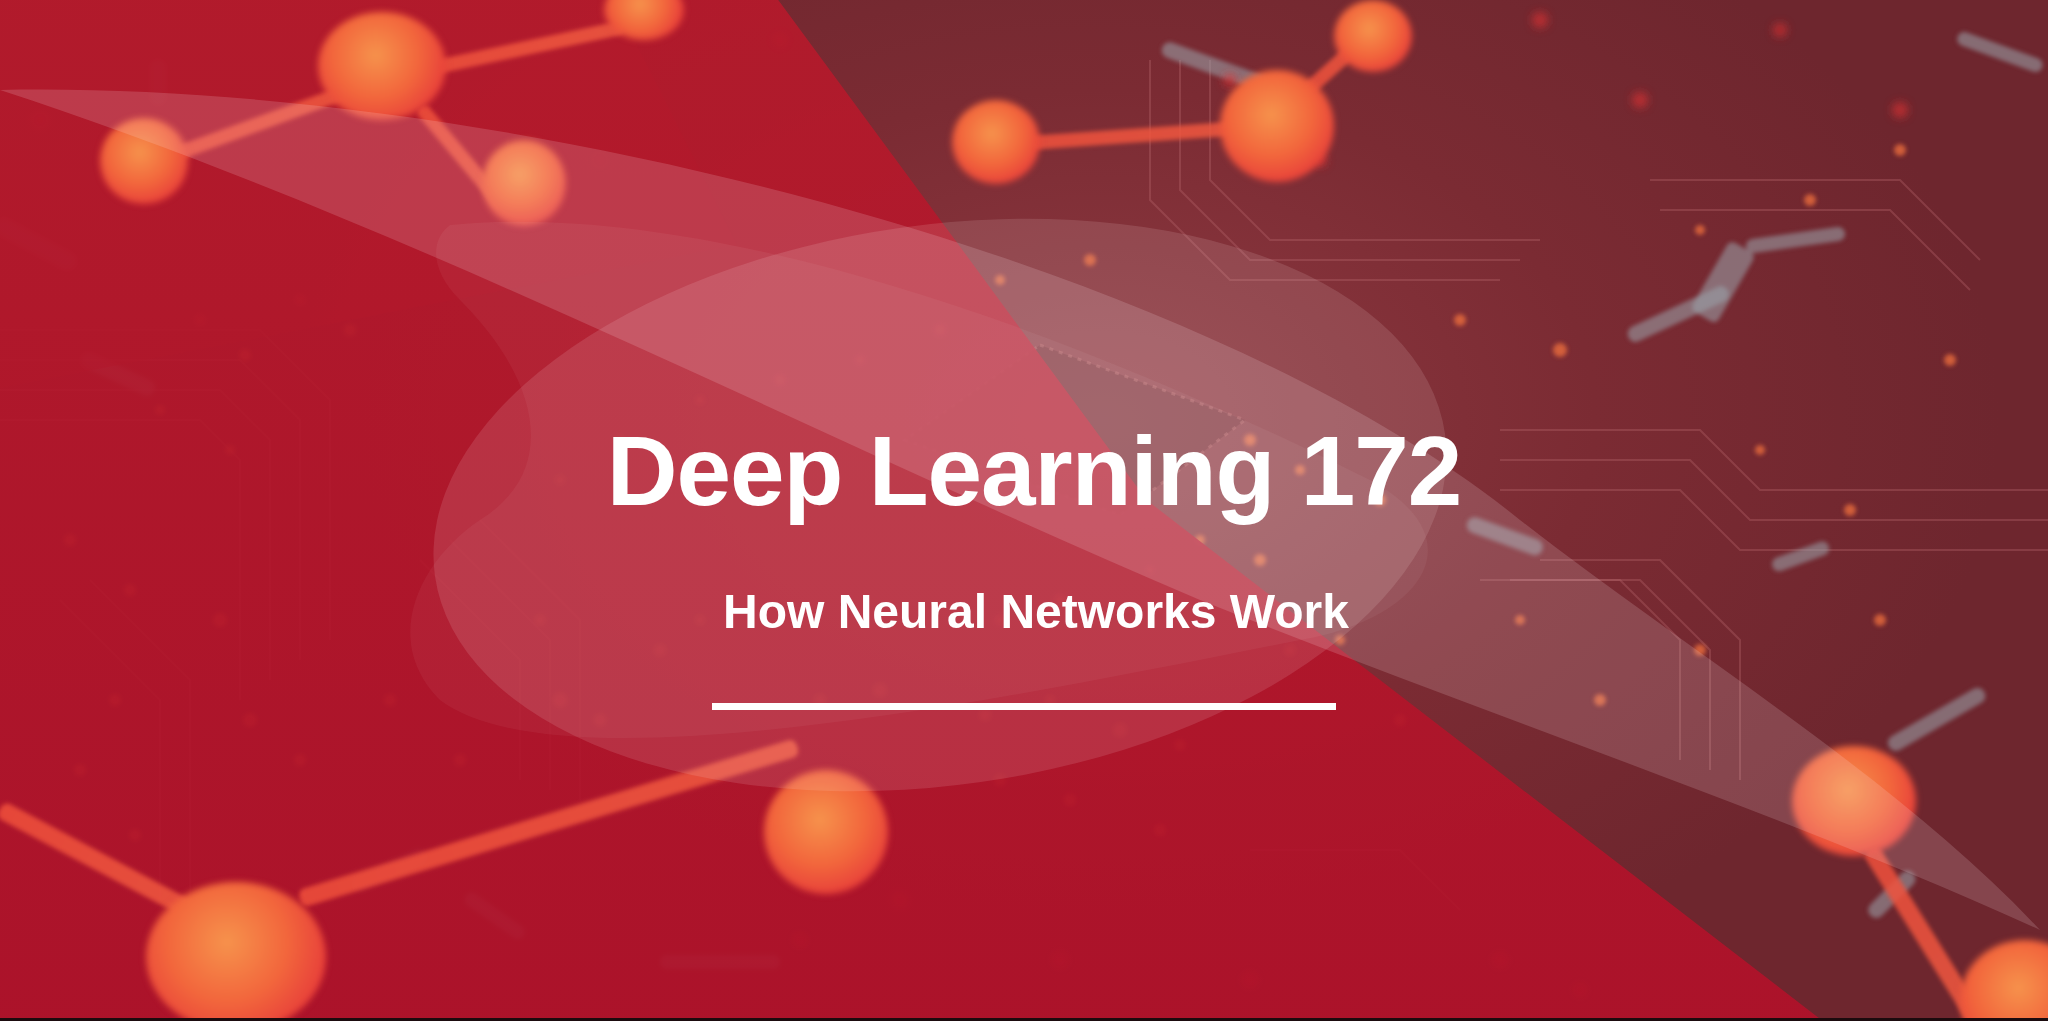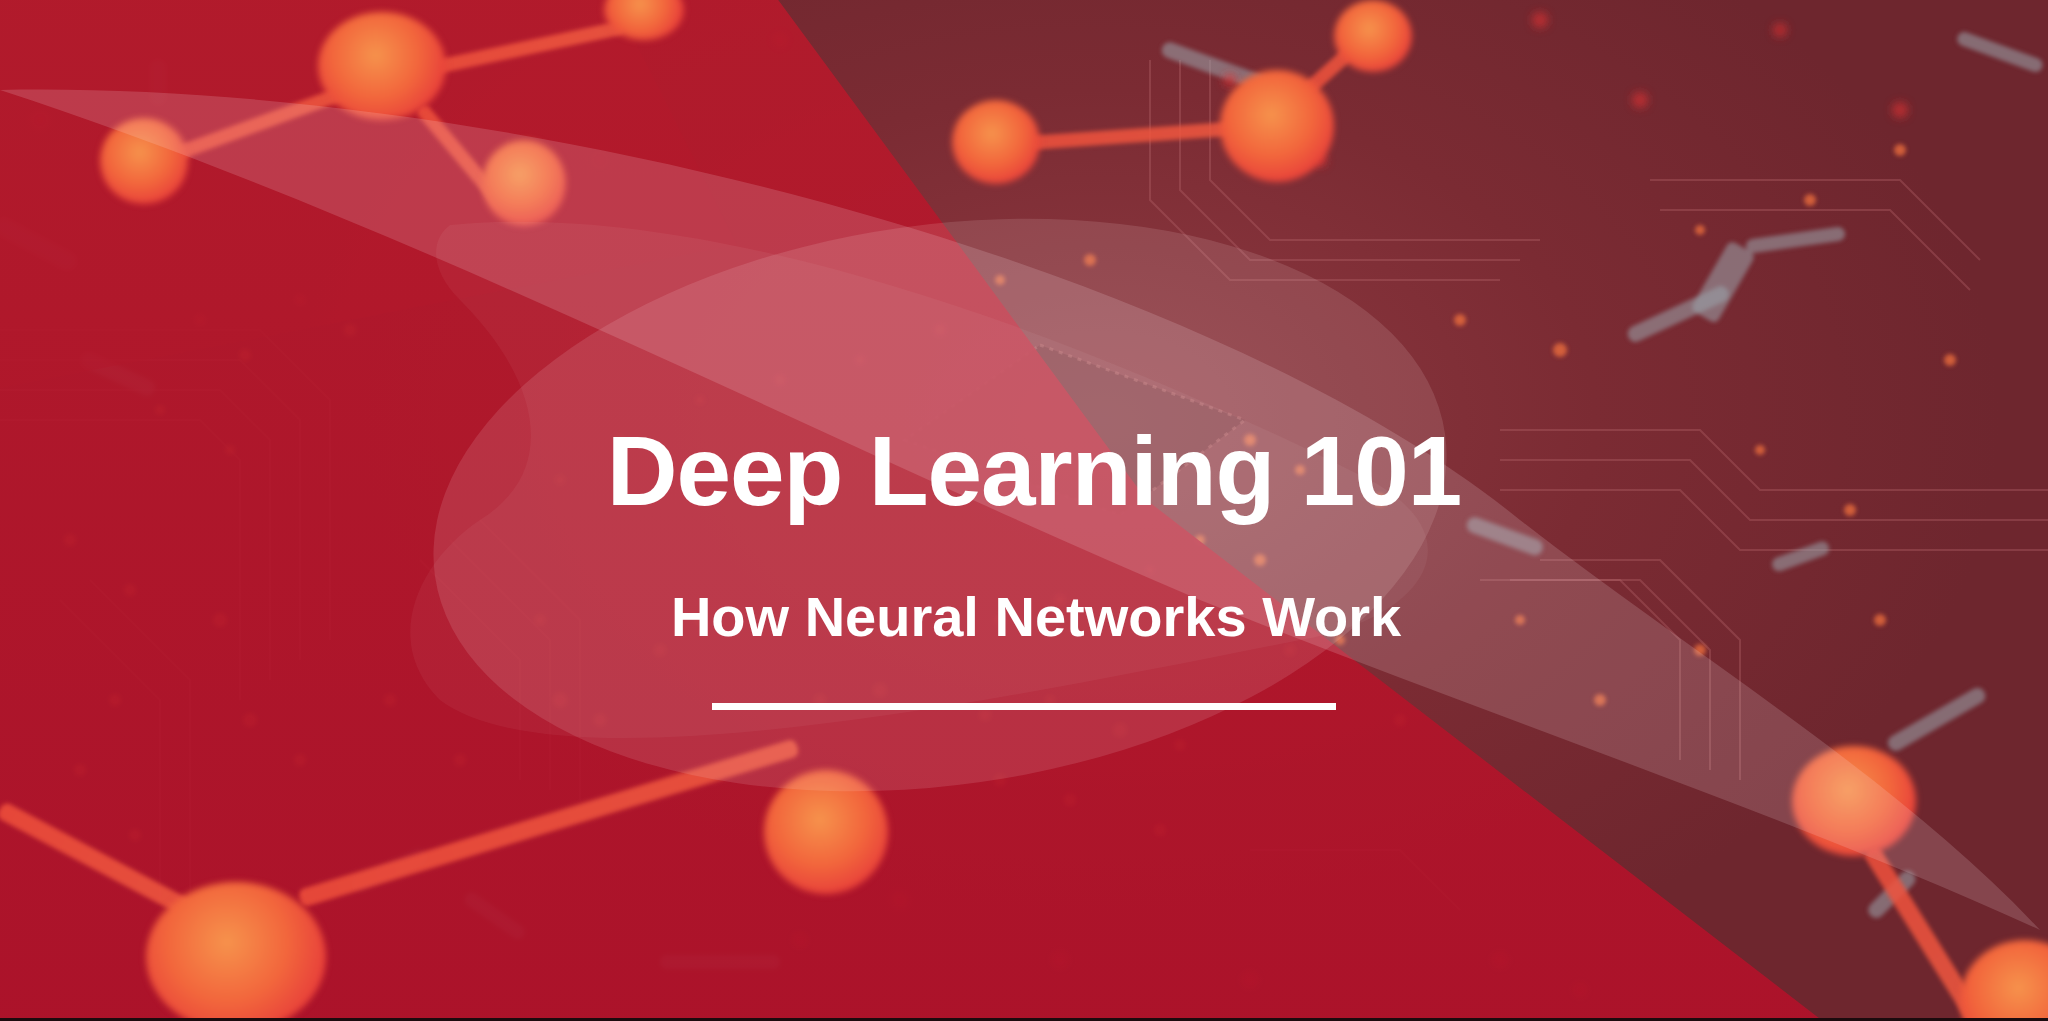--- a/index.html
+++ b/index.html
@@ -80,21 +80,21 @@
       line-height: 1.1;
       padding-left: 20px;
     }
     .subtitle {
       position: absolute;
       left: 0; right: 0;
       top: 586px;
       text-align: center;
       color: #ffffff;
       font-weight: 700;
-      font-size: 56px;
+      font-size: 48px;
       line-height: 1.1;
       padding-left: 24px;
     }
     .underline-bar {
       position: absolute;
       left: 712px;
       top: 703px;
       width: 624px;
       height: 7px;
       background: #ffffff;
@@ -279,19 +279,19 @@
     <div class="node" style="left:1960px;top:940px;width:130px;height:120px;"></div>
   </div>
 
   <div class="blob"></div>
   <svg class="lens" width="2048" height="1021" viewBox="0 0 2048 1021">
     <path d="M0 90 C 500 80, 1200 260, 1520 520 C 1700 660, 1900 780, 2040 930 C 1800 820, 1500 720, 1200 600 C 800 430, 400 220, 0 90 Z" fill="rgba(255,235,240,0.16)"></path>
     <path d="M450 225 C 700 200, 1050 320, 1370 480 C 1480 540, 1420 620, 1300 640 C 1000 700, 560 790, 440 700 C 380 640, 420 560, 480 520 C 560 470, 540 380, 460 300 C 430 270, 430 240, 450 225 Z" fill="rgba(255,235,240,0.05)"></path>
   </svg>
 
   <div class="content">
-    <div class="title">Deep Learning 101</div>
+    <div class="title">Deep Learning 172</div>
     <div class="subtitle">How Neural Networks Work</div>
     <div class="underline-bar"></div>
   </div>
 
   <div class="bottom-strip"></div>
 </div>
 
 </body></html>

